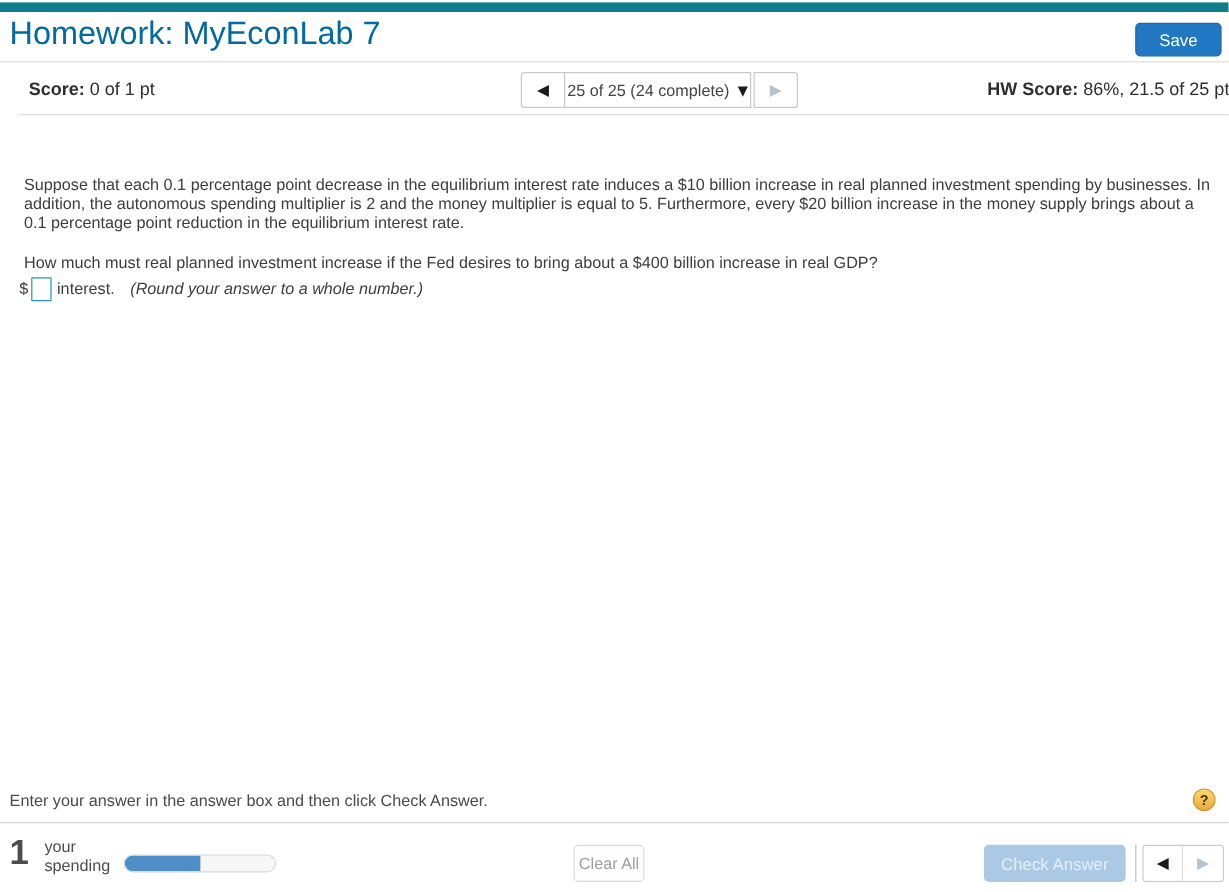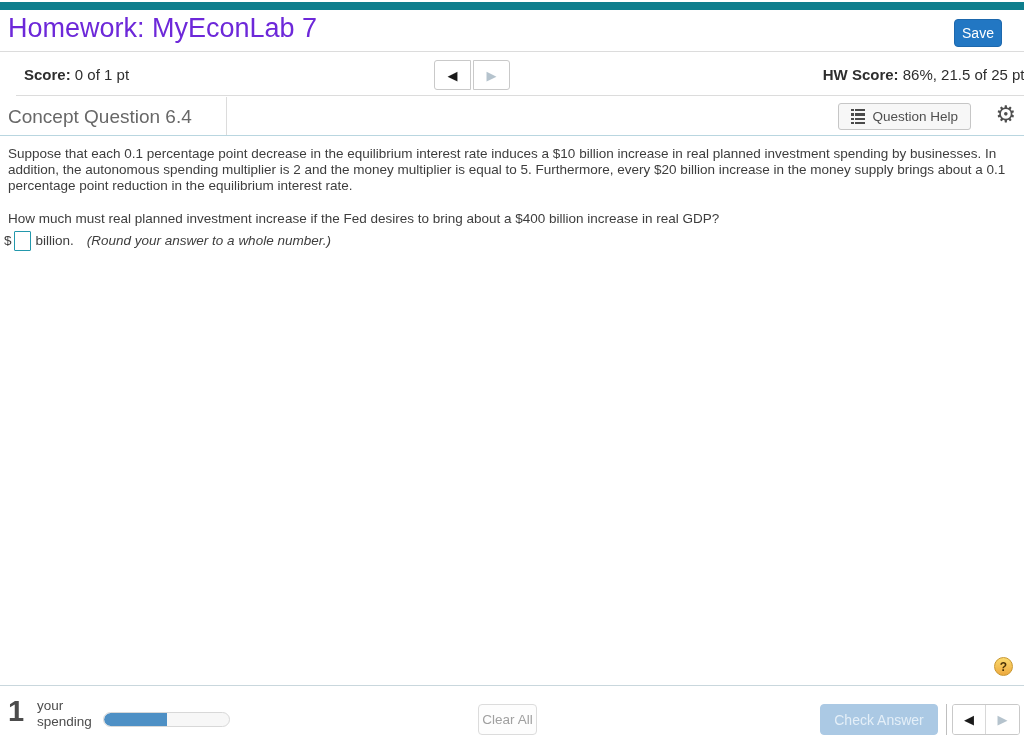--- a/index.html
+++ b/index.html
@@ -8,23 +8,23 @@
     position:relative; width:1024px; height:743px; background:#fff;
     font-family:"Liberation Sans", sans-serif; color:#3d3d3d; overflow:hidden;
   }
   .icon-font { font-family:"DejaVu Sans", sans-serif; }
 
   
   .teal-bar { position:absolute; top:2px; left:0; width:100%; height:8px; background:#0e7e8d; }
 
   
   .title-row { position:absolute; top:10px; left:0; width:100%; height:42px; border-bottom:1px solid #dcdcdc; }
-  .page-title { position:absolute; left:8px; top:3px; font-size:27px; color:#6d28d9; }
+  .page-title { position:absolute; left:8px; top:3px; font-size:27px; color:#0369a1; }
   .save-btn {
-    position:absolute; right:22px; top:9px; width:48px; height:28px;
+    position:absolute; right:6px; top:9px; width:72px; height:28px;
     background:#2277c3; border:1px solid #1d68ad; border-radius:4px;
     color:#fff; font-size:14px; font-family:"Liberation Sans", sans-serif; cursor:pointer;
   }
 
   
   .score-row { position:absolute; top:53px; left:16px; width:100%; height:43px; border-bottom:1px solid #dcdcdc; font-size:15px; color:#2e2e2e; }
   .score-left { position:absolute; left:8px; top:13px; }
   .score-right { position:absolute; right:8px; top:13px; }
   .bold { font-weight:bold; }
   .qnav { position:absolute; left:418px; top:7px; height:30px; display:flex; }
@@ -42,21 +42,21 @@
     position:absolute; right:53px; top:6px; height:27px; padding:0 12px;
     display:flex; align-items:center; background:#f7f7f7; border:1px solid #c6c6c6;
     border-radius:3px; font-size:13.5px; color:#4f4f4f; font-family:"Liberation Sans", sans-serif; cursor:pointer;
   }
   .qh-icon { display:inline-flex; flex-direction:column; gap:2px; margin-right:7px; }
   .qh-icon i { display:block; width:14px; height:2.4px;
     background:linear-gradient(to right,#4a4a4a 0 3px,transparent 3px 4.5px,#4a4a4a 4.5px 100%); }
   .gear { position:absolute; right:8px; top:4px; font-size:23px; color:#4f4f4f; cursor:pointer; }
 
   
-  .content { position:absolute; top:137px; left:0; width:100%; }
+  .content { position:absolute; top:137px; left:0; width:100%;padding-left:12px; }
   .para1 { margin:9px 8px 0 8px; font-size:13.5px; line-height:15.9px; color:#3d3d3d; }
   .para2 { margin:17px 8px 0 8px; font-size:13.5px; color:#3d3d3d; }
   .answer-line { margin:5px 8px 0 4px; display:flex; align-items:center; font-size:13.5px; color:#3d3d3d; }
   .answer-input { width:17px; height:20px; border:1px solid #2398ac; border-radius:1px; margin:0 5px 0 2px; font-size:13px; text-align:center; }
   .answer-hint { font-style:italic; margin-left:13px;text-align:center; }
 
   
   .hint-row { position:absolute; top:648px; left:0; width:100%; height:38px; border-bottom:1px solid #c9d7dd; }
   .hint-text { position:absolute; left:8px; top:12px; font-size:13.5px; color:#4a4a4a; }
   .help-circle {
@@ -98,52 +98,43 @@
 
   <div class="title-row">
     <div class="page-title">Homework: MyEconLab 7</div>
     <button class="save-btn">Save</button>
   </div>
 
   <div class="score-row">
     <div class="score-left"><span class="bold">Score:</span><span> 0 of 1 pt</span></div>
     <div class="qnav">
       <div class="qnav-prev icon-font">◀</div>
+      <div class="qnav-dd">
+        <span>25 of 25 (24 complete)</span>
+        <span class="caret icon-font">▼</span>
+      </div>
       <div class="qnav-next icon-font">▶</div>
     </div>
     <div class="score-right"><span class="bold">HW Score:</span><span> 86%, 21.5 of 25 pts</span></div>
   </div>
 
-  <div class="qheader-row">
-    <div class="qtitle">Concept Question 6.4</div>
-    <div class="qheader-divider"></div>
-    <button class="qhelp-btn">
-      <span class="qh-icon">
-          <i></i>
-          <i></i>
-          <i></i>
-          <i></i>
-        </span>
-      <span>Question Help</span>
-    </button>
-    <div class="gear icon-font">⚙</div>
-  </div>
 
   <div class="content">
     <p class="para1">Suppose that each 0.1 percentage point decrease in the equilibrium interest rate induces a $10 billion increase in real planned investment spending by businesses. In addition, the autonomous spending multiplier is 2 and the money multiplier is equal to 5. Furthermore, every $20 billion increase in the money supply brings about a 0.1 percentage point reduction in the equilibrium interest rate.</p>
     <p class="para2">How much must real planned investment increase if the Fed desires to bring about a $400 billion increase in real GDP?</p>
     <div class="answer-line">
       <span>$</span>
       <input class="answer-input" type="text" value="" style="">
-      <span>billion.</span>
+      <span>interest.</span>
       <span class="answer-hint">(Round your answer to a whole number.)</span>
     </div>
   </div>
 
   <div class="hint-row">
+    <div class="hint-text">Enter your answer in the answer box and then click Check Answer.</div>
     <div class="help-circle">?</div>
   </div>
 
   <div class="footer">
     <div class="parts-count">1</div>
     <div class="parts-label">
       <div>your</div>
       <div>spending</div>
     </div>
     <div class="progress">

